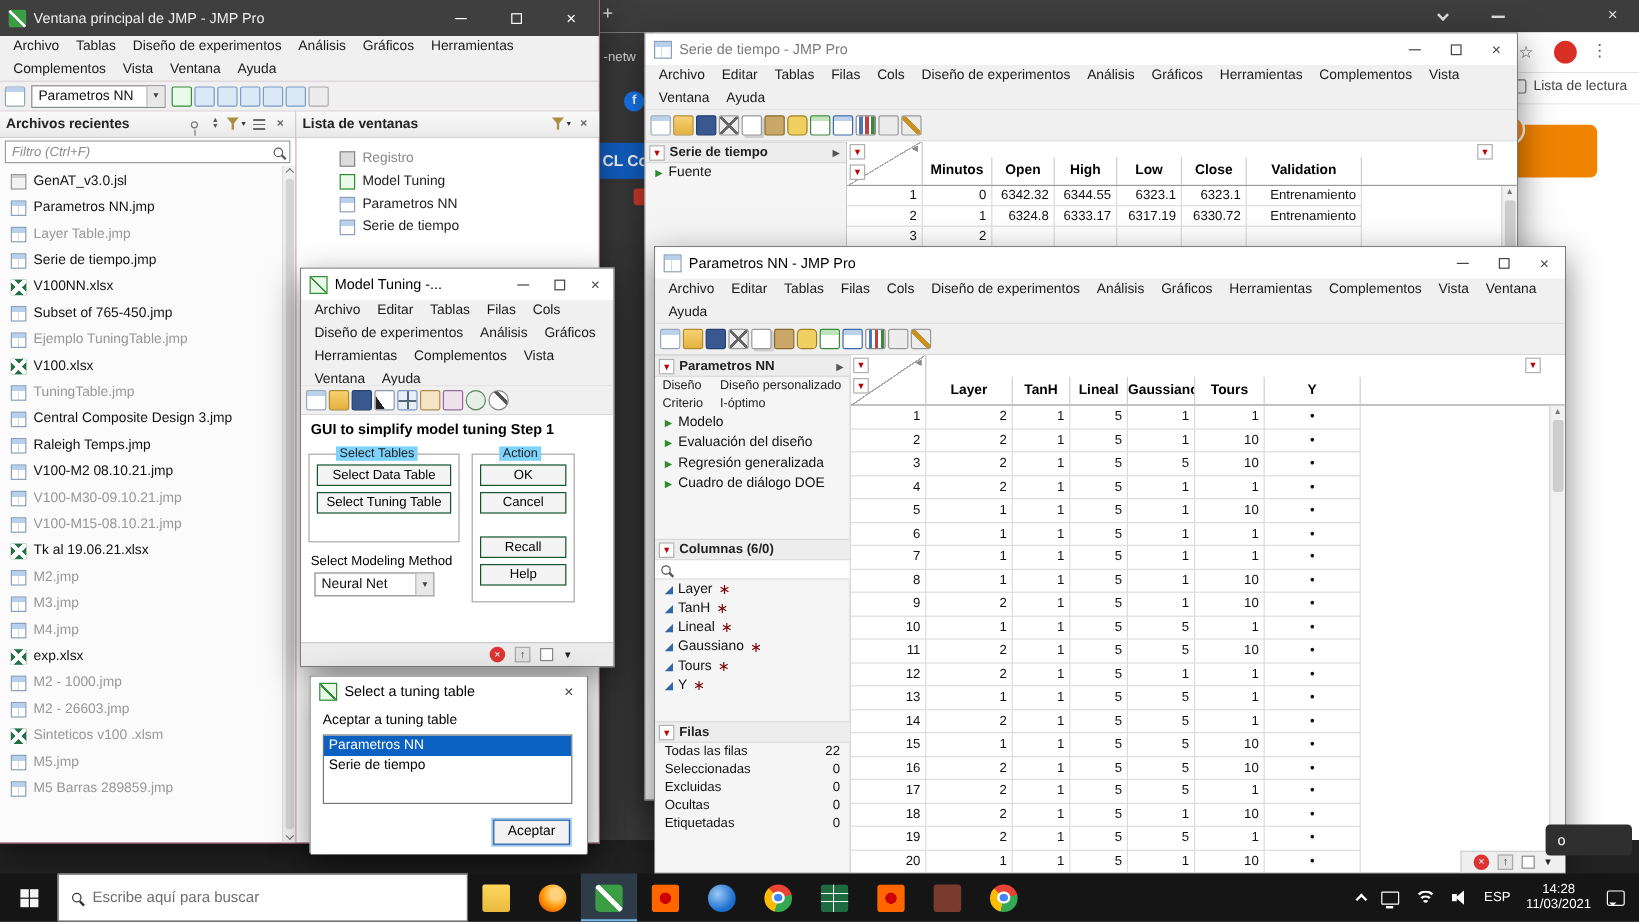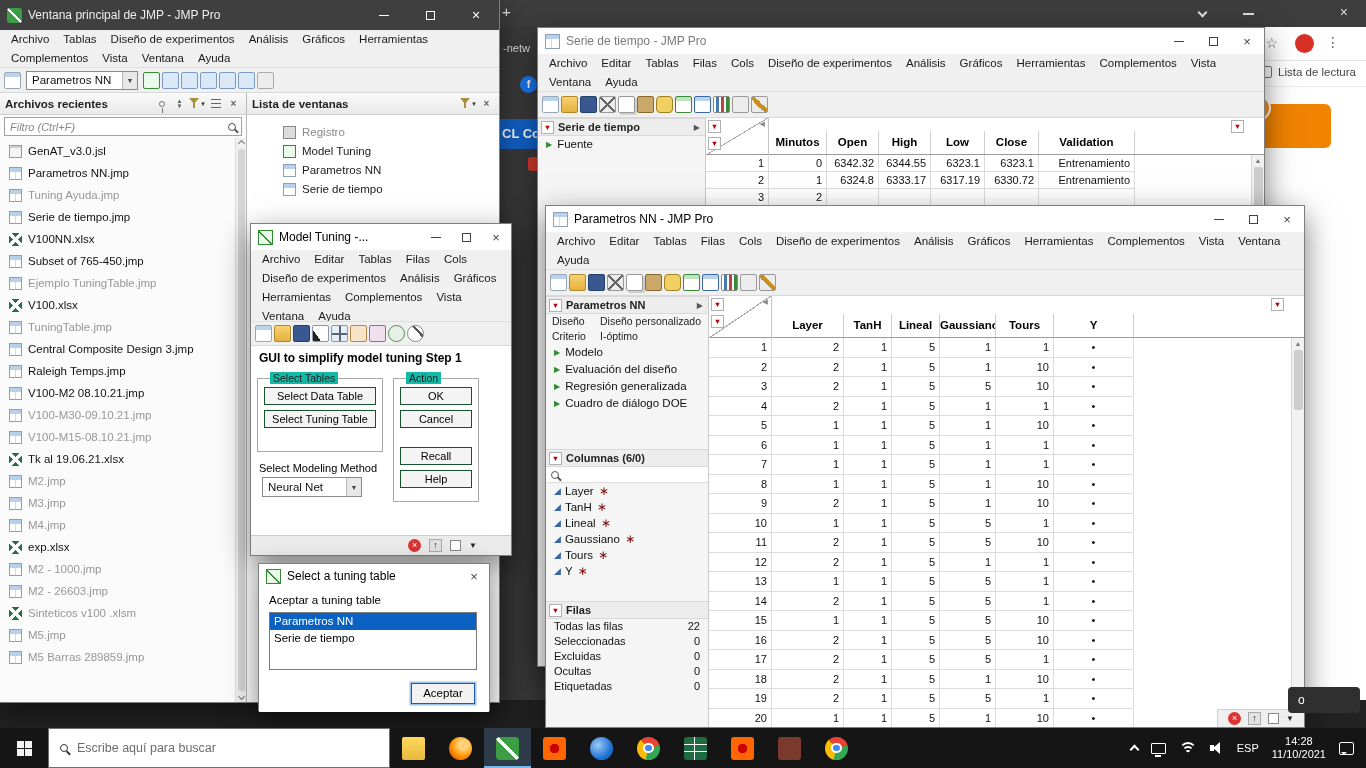--- a/index.html
+++ b/index.html
@@ -181,21 +181,21 @@
   .spacer1{height:37px}.spacer2{height:22px}
 
   
   #dlg-model{left:250px;top:223px;width:262px;height:333px;z-index:4;display:flex;flex-direction:column}
   #dlg-model .menubar{height:72px;flex:none}
   #dlg-model .toolbar{height:24px;flex:none}
   #dlg-model .tbar{flex:none}
   .dbody{flex:1;position:relative;background:#fff}
   .dheading{position:absolute;left:8px;top:5px;right:2px;font-size:12px;font-weight:bold;color:#000}
   .grp{position:absolute;border:1px solid #a8a8a8;padding:8px 6px 4px;font-size:10.5px}
-  .grp .glabel{position:absolute;top:-7px;left:12px;background:#14b8a6;padding:0 3px;font-size:10.5px;color:#222}
+  .grp .glabel{position:absolute;top:-7px;left:22px;background:#7dd3fc;padding:0 3px;font-size:10.5px;color:#222}
   #grp-tables{left:6px;top:32px;width:126px;height:74px}
   #grp-action{left:142px;top:32px;width:86px;height:124px;display:flex;flex-direction:column;align-items:center}
   .btn{display:block;background:#f4f4f4;border:1px solid #14532d;font-size:11px;padding:2px 5px;color:#000;text-align:center;font-family:inherit;white-space:nowrap}
   #grp-tables .btn{margin-bottom:5px;width:112px}
   #grp-action .btn{width:72px;margin-bottom:5px}
   #grp-action .btn.gap{margin-top:14px}
   .mlabel{position:absolute;left:8px;top:116px;font-size:11px;color:#000}
   .mcombo{position:absolute;left:8px;top:131px;width:100px;height:20px}
   .dstatus{height:20px;flex:none;background:#ececec;border-top:1px solid #ccc;display:flex;align-items:center;justify-content:flex-end;gap:8px;padding-right:34px}
 
@@ -379,21 +379,21 @@
               <span>GenAT_v3.0.jsl</span>
             </div>
 
             <div class="frow">
               <span class="fic fi-jmp"></span>
               <span>Parametros NN.jmp</span>
             </div>
 
             <div class="frow dim">
               <span class="fic fi-jmp"></span>
-              <span>Tuning Ayuda.jmp</span>
+              <span>Layer Table.jmp</span>
             </div>
 
             <div class="frow">
               <span class="fic fi-jmp"></span>
               <span>Serie de tiempo.jmp</span>
             </div>
 
             <div class="frow">
               <span class="fic fi-xlsx"></span>
               <span>V100NN.xlsx</span>
@@ -1201,19 +1201,19 @@
       <span class="moni"></span>
       <span class="wifi">
           <i class="w1"></i>
           <i class="w2"></i>
           <i class="w3"></i>
         </span>
       <span class="spk"></span>
       <span>ESP</span>
       <span class="clock">
         <div>14:28</div>
-        <div>11/10/2021</div>
+        <div>11/03/2021</div>
       </span>
       <span class="notif"></span>
     </div>
   </div>
 
 </div>
 
 </body></html>

